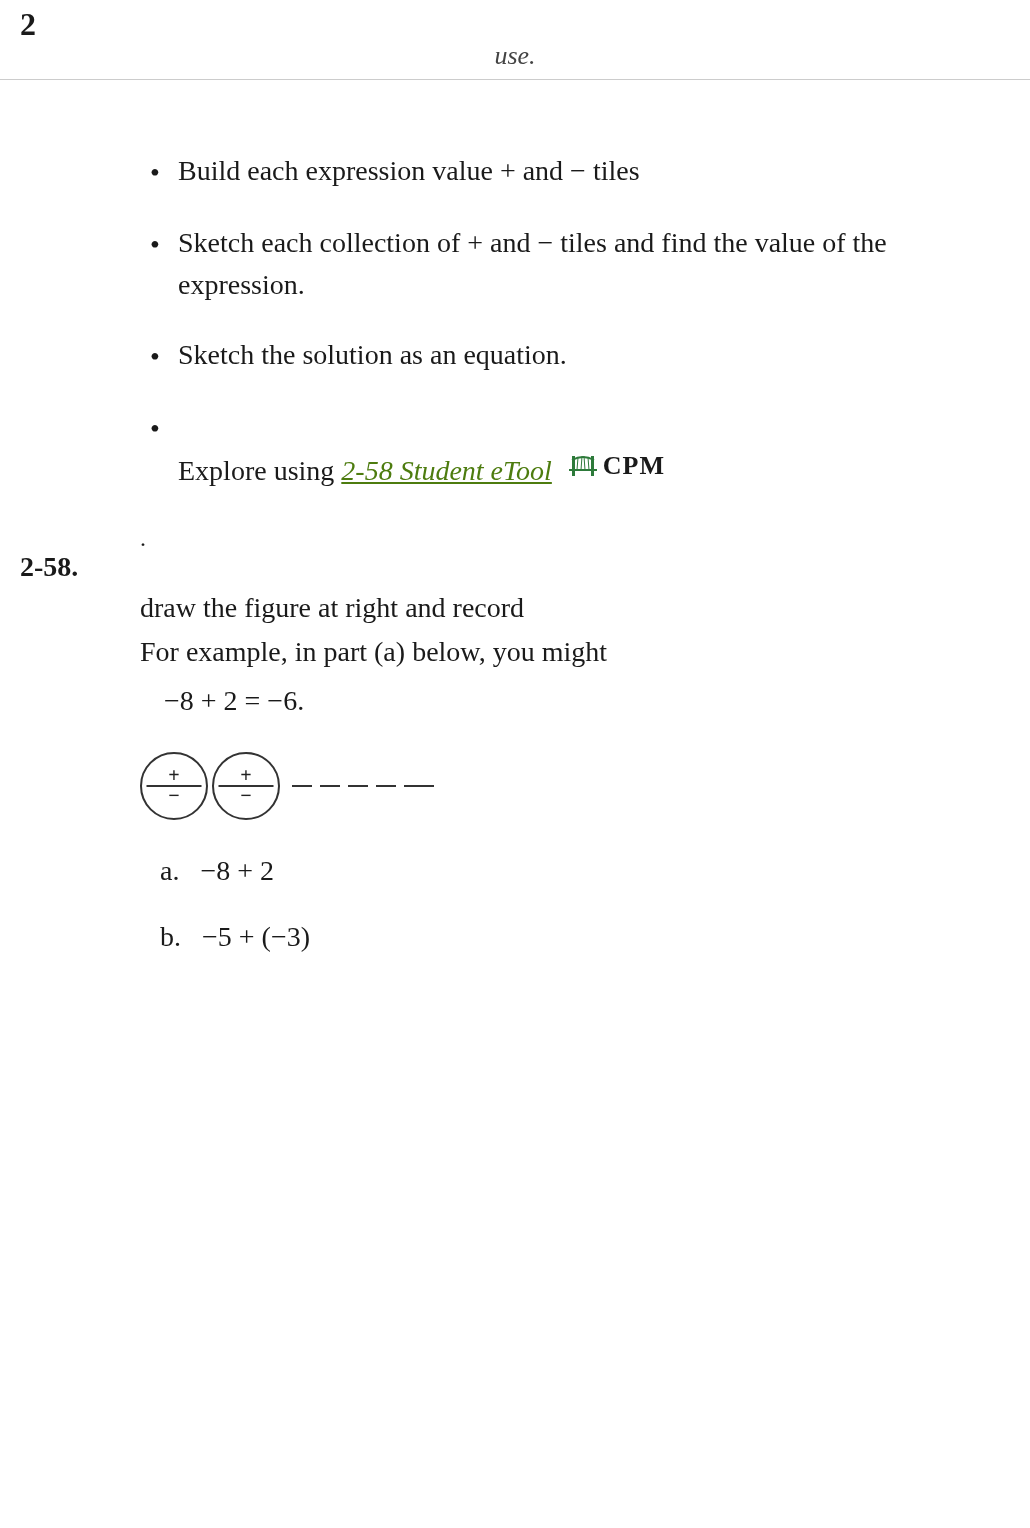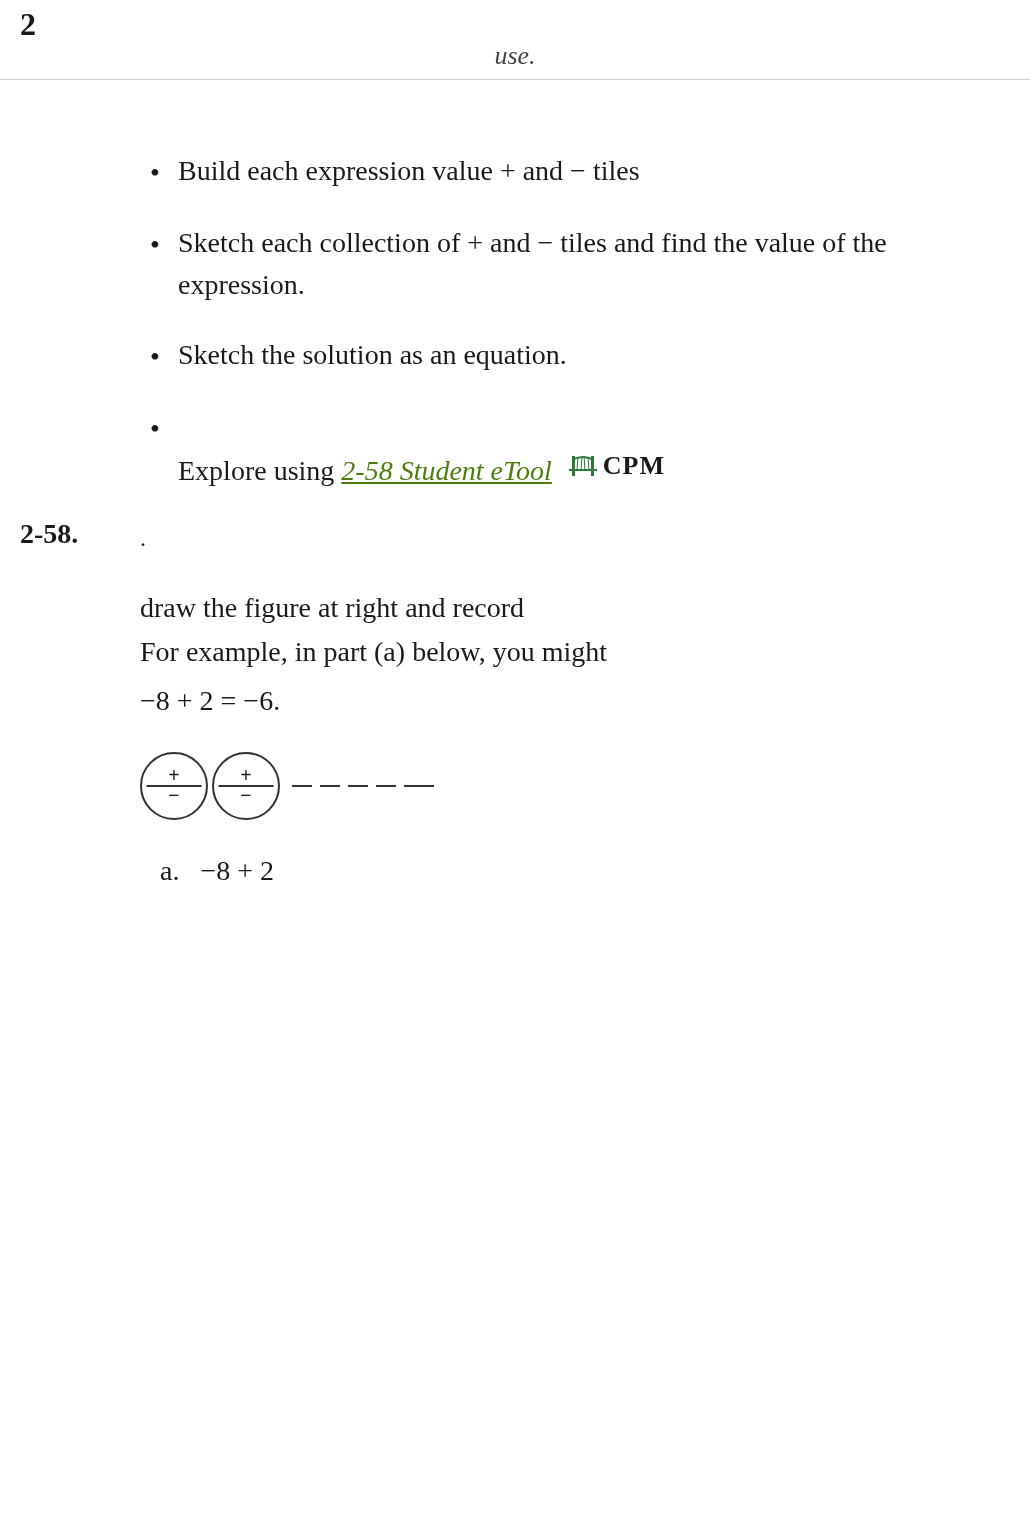--- a/index.html
+++ b/index.html
@@ -115,20 +115,21 @@
     .example-section {
       margin-top: 30px;
       font-size: 28px;
       line-height: 1.6;
     }
 
     .example-equation {
       font-size: 28px;
       margin-top: 4px;
       margin-bottom: 28px;
+      margin-left: 24px;
     }
 
     .tiles-figure {
       display: flex;
       align-items: center;
       margin: 20px 0 30px 0;
       gap: 4px;
     }
 
     .tile-circle {
@@ -297,18 +298,22 @@
             <span class="dash"></span>
             <span class="dash-long"></span>
           </div>
         </div>
 
         <div class="parts-section">
           <div class="part-item">
             <span>a.</span>
             &nbsp;&nbsp;<span>−8 + 2</span>
           </div>
+          <div class="part-item">
+            <span>b.</span>
+            &nbsp;&nbsp;<span>−5 + (−3)</span>
+          </div>
         </div>
 
       </div>
     </div>
   </div>
 </div>
 
 </body></html>

